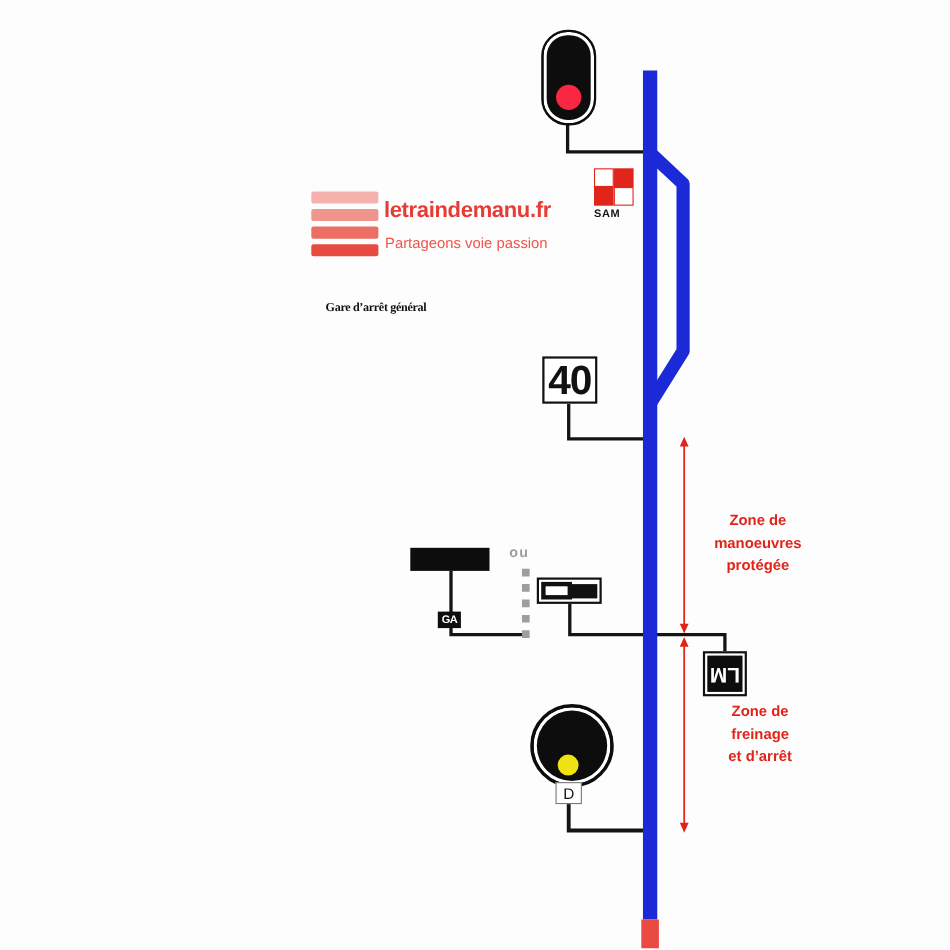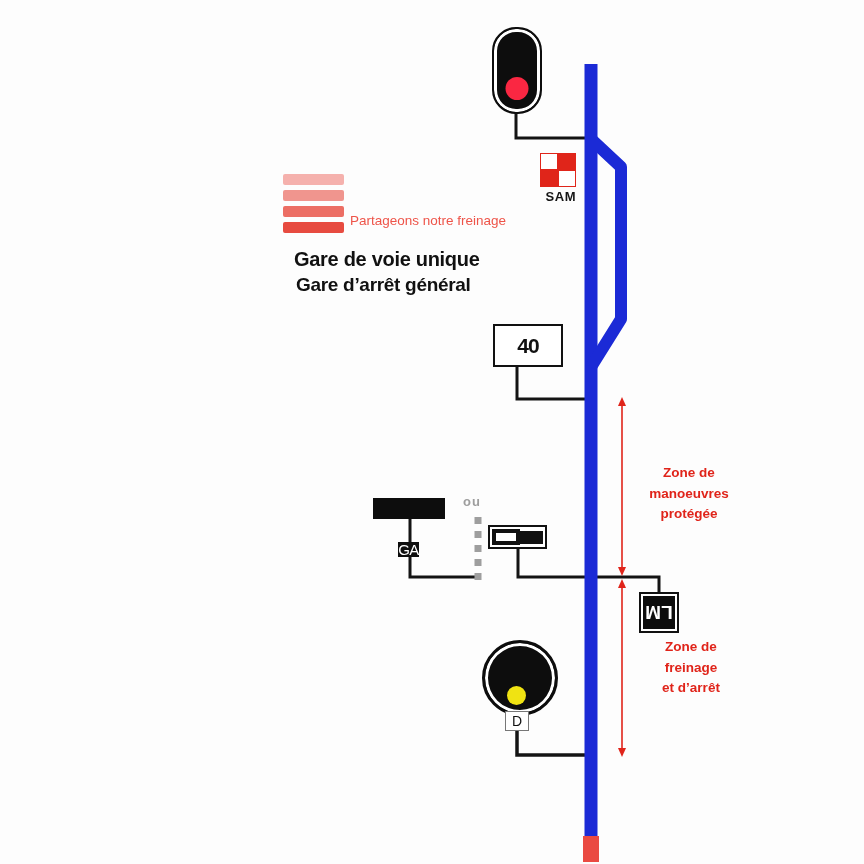--- a/index.html
+++ b/index.html
@@ -25,37 +25,37 @@
   .signal-light{
     position:absolute;left:50%;top:48px;transform:translateX(-50%);
     width:23px;height:23px;border-radius:50%;background:#fa2742;
   }
   
   .sam{left:540px;top:153px;width:36px;height:34px;display:grid;
        grid-template-columns:1fr 1fr;grid-template-rows:1fr 1fr;}
   .sam div{box-sizing:border-box;}
   .sam .w{background:#ffffff;border:1.5px solid #e0251a;}
   .sam .r{background:#e0251a;}
-  .sam-label{left:540px;top:189px;width:36px;text-align:right;
-             font-size:13px;font-weight:700;color:#141414;letter-spacing:.5px;}
+  .sam-label{left:540px;top:189px;width:36px;text-align:left;
+             font-size:10px;font-weight:700;color:#141414;letter-spacing:.5px;}
   
   .stripe{left:283px;width:61px;height:11px;border-radius:2px;}
   .brand{left:349px;top:180px;font-size:20px;font-weight:700;color:#e63c36;letter-spacing:-.3px;}
   .tagline{left:350px;top:213px;font-size:13.5px;font-weight:500;color:#ee5449;}
   .title1{left:294px;top:248px;font-size:20px;font-weight:800;color:#111;letter-spacing:-.3px;}
-  .title2{left:296px;top:274px;font-size:19px;font-weight:800;color:#111;letter-spacing:-.3px;}
+  .title2{left:296px;top:274px;font-size:11px;font-weight:800;color:#111;letter-spacing:-.3px;font-family:Liberation Serif, serif;}
   
-  .sign40{left:493px;top:324px;width:70px;height:43px;box-sizing:border-box;
+  .sign40{left:493px;top:324px;width:50px;height:43px;box-sizing:border-box;
           background:#fff;border:2.5px solid #111;display:flex;align-items:center;justify-content:center;
-          font-size:21px;font-weight:800;color:#111;letter-spacing:-1px;}
+          font-size:37px;font-weight:800;color:#111;letter-spacing:-1px;}
   
   .ga-rect{left:373px;top:498px;width:72px;height:21px;background:#0d0d0d;}
-  .ga-box{left:398px;top:542px;width:21px;height:15px;background:#0d0d0d;color:#fff;
+  .ga-box{left:398px;top:556px;width:21px;height:15px;background:#0d0d0d;color:#fff;
           display:flex;align-items:center;justify-content:center;
-          font-size:15px;font-weight:400;letter-spacing:-.5px;}
+          font-size:10px;font-weight:700;letter-spacing:-.5px;}
   .ou{left:463px;top:494px;font-size:13px;font-weight:700;color:#9e9e9e;letter-spacing:1px;}
   
   .guidon{left:488px;top:525px;width:59px;height:24px;box-sizing:border-box;background:#fff;
           border:2px solid #111;display:flex;align-items:center;padding:0 2px;}
   .guidon .gleft{box-sizing:border-box;width:28px;height:16px;background:#fff;border:4px solid #111;}
   .guidon .gright{width:23px;height:13px;background:#111;}
   
   .lm{left:639px;top:592px;width:40px;height:41px;box-sizing:border-box;background:#fff;
       border:2px solid #111;padding:2px;}
   .lm .lm-inner{width:100%;height:100%;background:#0d0d0d;display:flex;align-items:center;
@@ -110,23 +110,23 @@
     <div class="r"></div>
     <div class="r"></div>
     <div class="w"></div>
   </div>
   <div class="abs sam-label">SAM</div>
 
   <div class="abs stripe" style="top:174px;background:#f5b1ad;"></div>
   <div class="abs stripe" style="top:190px;background:#f0958e;"></div>
   <div class="abs stripe" style="top:206px;background:#ec6e64;"></div>
   <div class="abs stripe" style="top:222px;background:#e74b40;"></div>
-  <div class="abs tagline">Partageons notre freinage</div>
+  <div class="abs brand">letraindemanu.fr</div>
+  <div class="abs tagline">Partageons voie passion</div>
 
-  <div class="abs title1">Gare de voie unique</div>
   <div class="abs title2">Gare d’arrêt général</div>
 
   <div class="abs sign40">40</div>
 
   <div class="abs ga-rect"></div>
   <div class="abs ga-box">GA</div>
 
   <div class="abs ou">ou</div>
 
   <div class="abs guidon">

